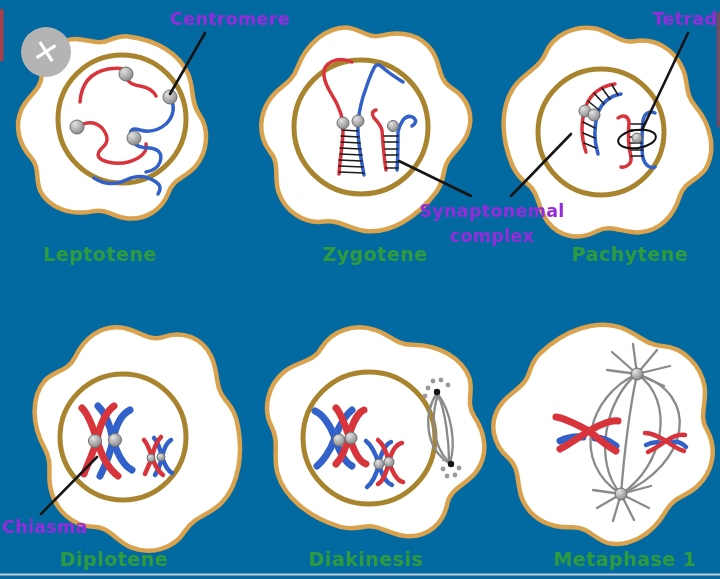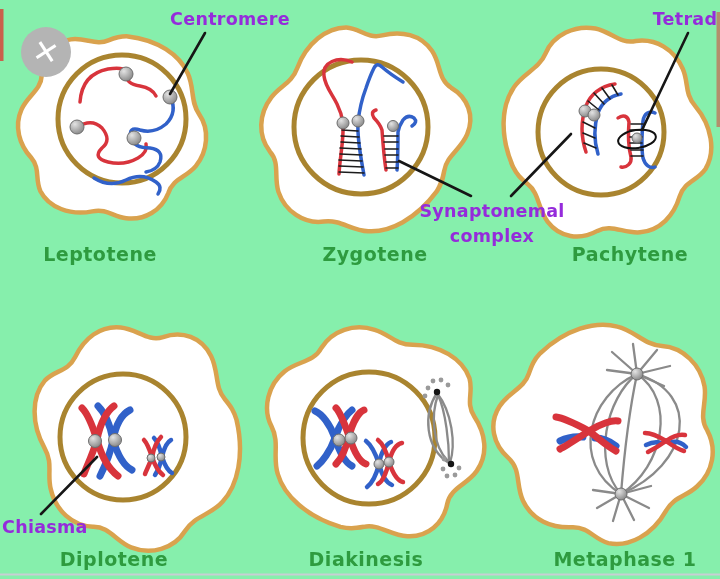--- a/index.html
+++ b/index.html
@@ -1,16 +1,16 @@
 <!DOCTYPE html>
 <html style="--cell-membrane: #D9A24E; --nucleus: #A9842F; --chromosome-red: #D8343C; --chromosome-blue: #3161C9; --centromere-grey: #9A9A9A; --label-purple: #952BDB; --label-green: #2E9B3F; --pointer-black: #161616; --edge-marker-red: #E0302C; --close-button-grey: #B4B4B4;"><head>
 <meta charset="utf-8">
 <style>
   html,body{margin:0;padding:0;background:#fff;}
-  .stage{position:relative;width:720px;height:579px;background:#86efac;overflow:hidden;
+  .stage{position:relative;width:720px;height:579px;background:#0369a1;overflow:hidden;
          font-family:"DejaVu Sans",sans-serif;}
   .stage svg{position:absolute;left:0;top:0;}
 
   
   .mem{fill:#fff;stroke:var(--cell-membrane);stroke-width:4.5px;}
   .nuc{fill:none;stroke:var(--nucleus);stroke-width:5px;}
   .cr{fill:none;stroke:var(--chromosome-red);stroke-width:3.5px;stroke-linecap:round;}
   .cb{fill:none;stroke:var(--chromosome-blue);stroke-width:3.5px;stroke-linecap:round;}
   .armR{fill:none;stroke:var(--chromosome-red);stroke-width:7px;stroke-linecap:round;}
   .armB{fill:none;stroke:var(--chromosome-blue);stroke-width:7px;stroke-linecap:round;}

